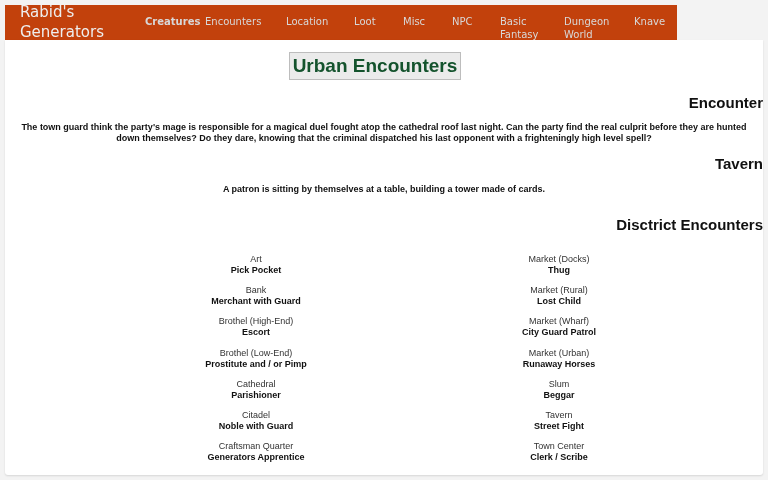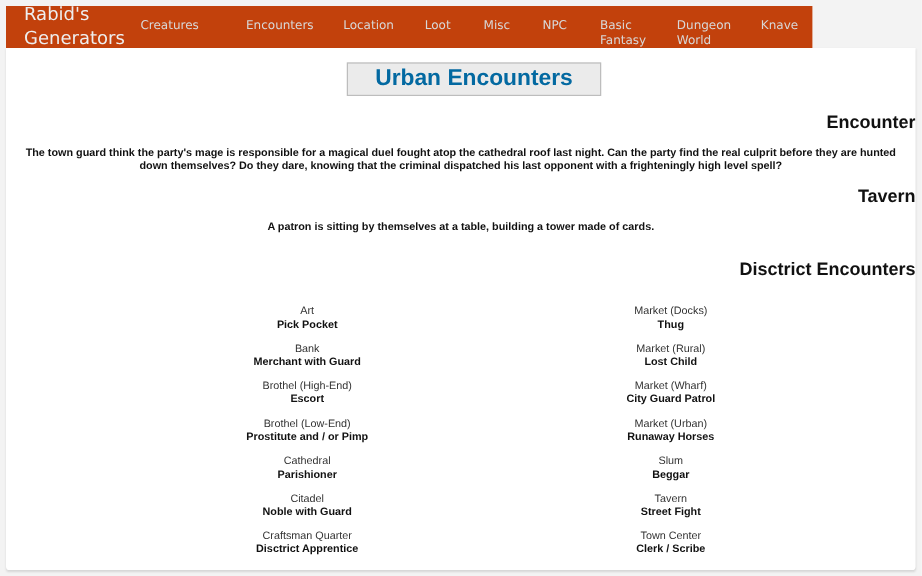--- a/index.html
+++ b/index.html
@@ -52,30 +52,30 @@
       height: 435px;
       background: #ffffff;
       border-radius: 0 0 3px 3px;
       box-shadow: 0 1px 2px rgba(0,0,0,0.12);
       overflow: hidden;
     }
     .title-btn {
       position: absolute;
       left: 284px;
       top: 12px;
-      width: 212px;
+      width: 172px;
       height: 28px;
       box-sizing: border-box;
       background: #ebebeb;
       border: 1px solid #bdbdbd;
       font-size: 19px;
       font-weight: bold;
       line-height: 26px;
       text-align: center;
-      color: #0369a1;
+      color: #14532d;
       cursor: pointer;
       padding: 0;
       font-family: "Liberation Sans", sans-serif;
     }
     .h2 {
       position: absolute;
       left: 0;
       width: 758px;
       text-align: right;
       font-weight: bold;
@@ -110,21 +110,21 @@
       line-height: 11px;
       font-weight: bold;
       color: #111;
     }
   </style>
 </head>
 <body>
 
 <nav class="navbar">
   <a class="brand">Rabid's Generators</a>
-  <span class="nav-item" style="left:112px;">Creatures</span>
+  <span class="nav-item" style="left:140px;font-weight:bold;">Creatures</span>
   <span class="nav-item" style="left:200px;">Encounters</span>
   <span class="nav-item" style="left:281px;">Location</span>
   <span class="nav-item" style="left:349px;">Loot</span>
   <span class="nav-item" style="left:398px;">Misc</span>
   <span class="nav-item" style="left:447px;">NPC</span>
   <span class="nav-item" style="left:495px; width:46px;">Basic Fantasy</span>
   <span class="nav-item" style="left:559px; width:50px;">Dungeon World</span>
   <span class="nav-item" style="left:629px;">Knave</span>
   <span class="nav-item" style="left:686px;font-style:italic;">SotDL</span>
   <span class="nav-item" style="left:742px; white-space:nowrap;">Warhammer</span>
@@ -161,21 +161,21 @@
     <div class="entry">
       <div class="district">Cathedral</div>
       <div class="result">Parishioner</div>
     </div>
     <div class="entry">
       <div class="district">Citadel</div>
       <div class="result">Noble with Guard</div>
     </div>
     <div class="entry">
       <div class="district">Craftsman Quarter</div>
-      <div class="result">Disctrict Apprentice</div>
+      <div class="result">Generators Apprentice</div>
     </div>
   </div>
 
   <div class="col" style="left:424px;">
     <div class="entry">
       <div class="district">Market (Docks)</div>
       <div class="result">Thug</div>
     </div>
     <div class="entry">
       <div class="district">Market (Rural)</div>

